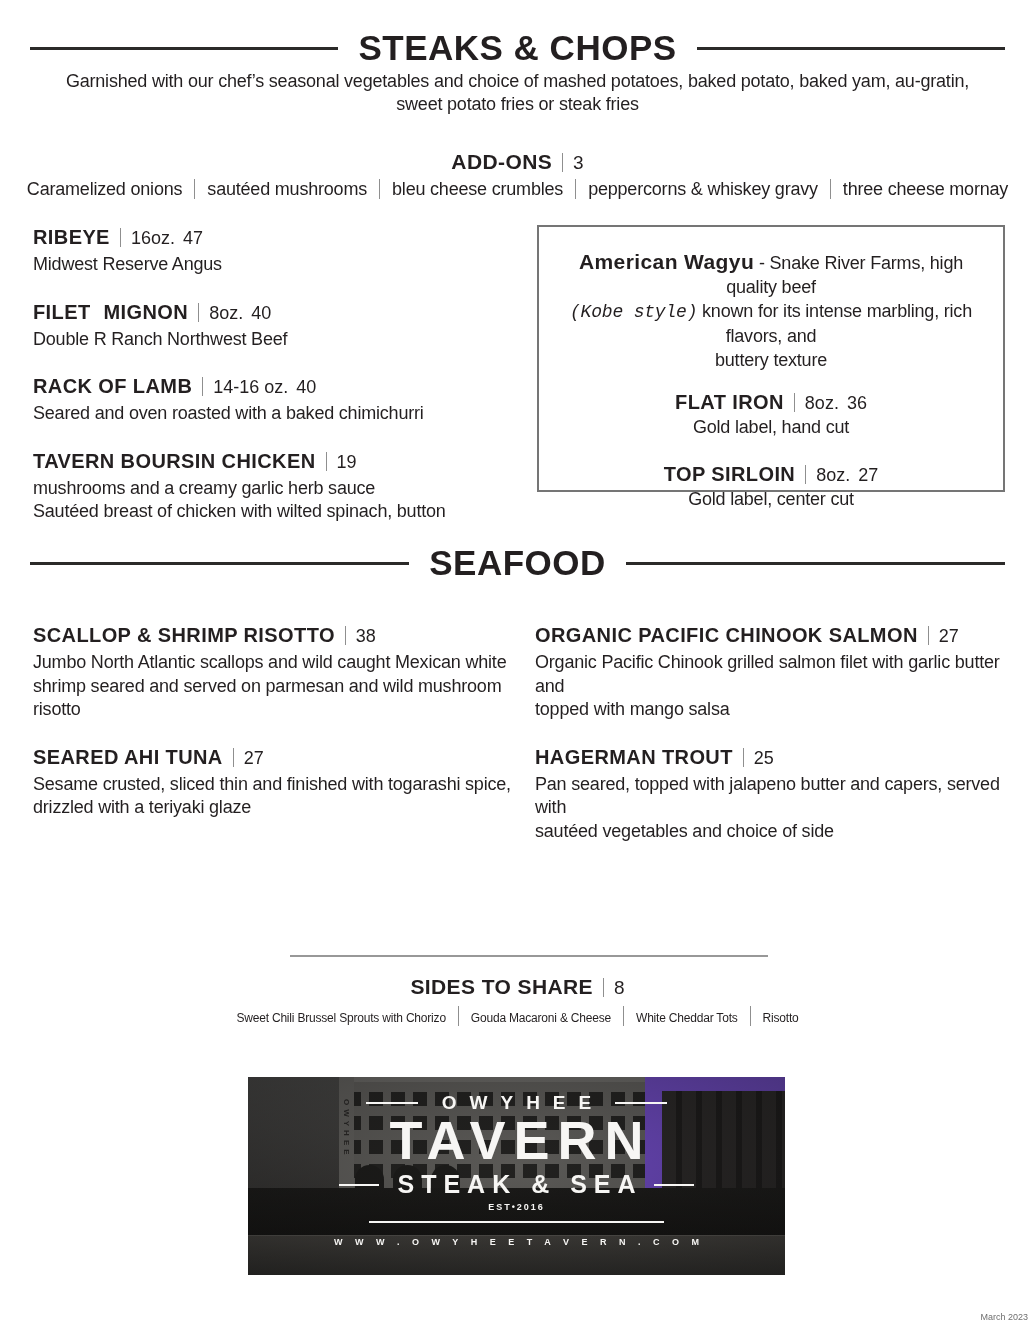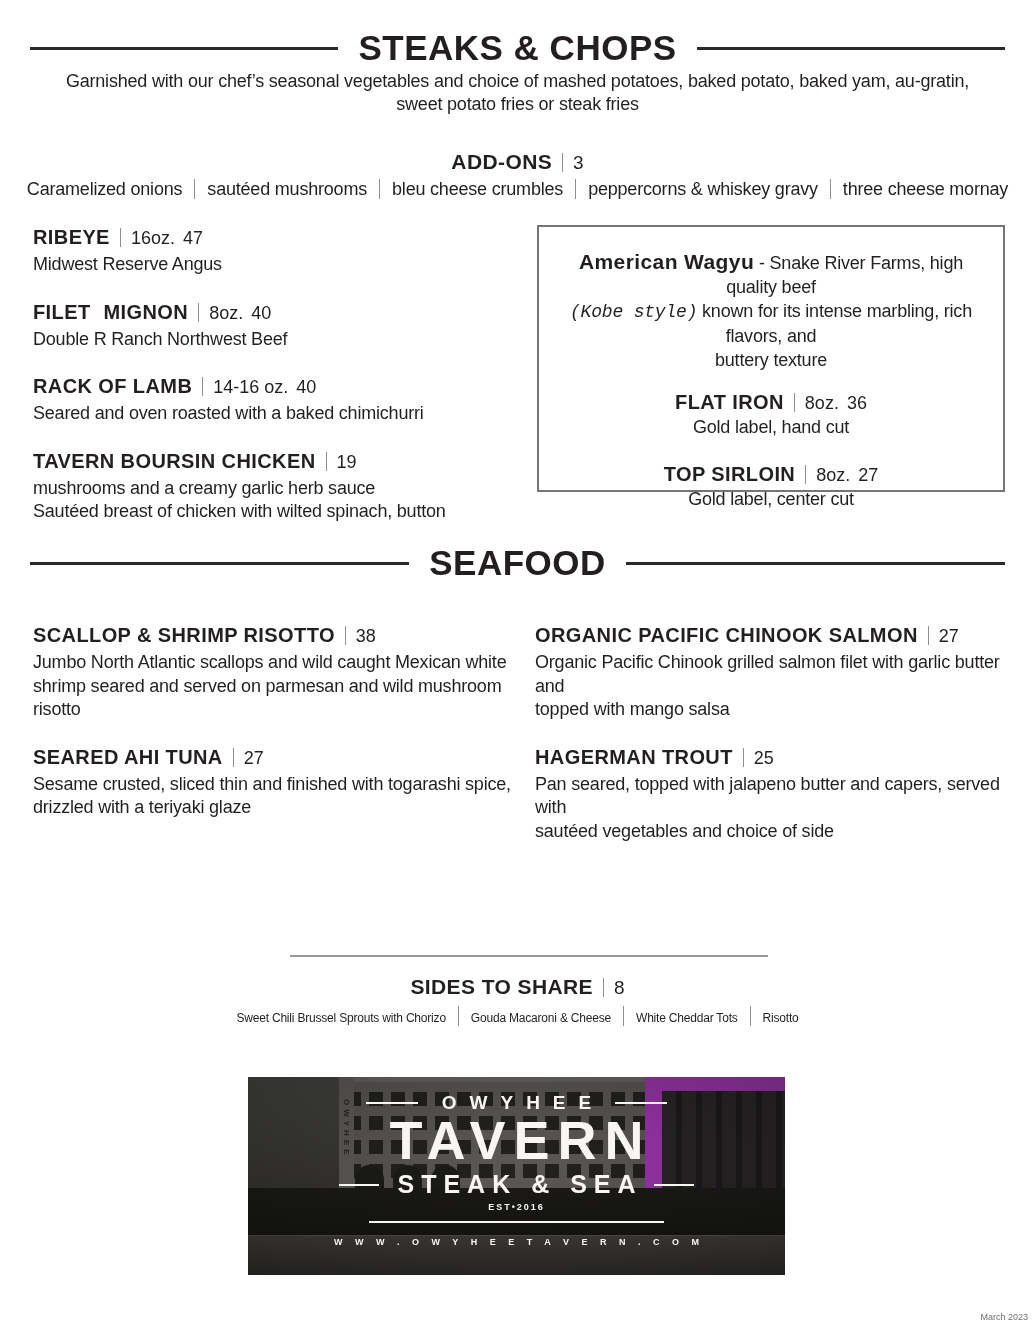--- a/index.html
+++ b/index.html
@@ -53,21 +53,21 @@
   
   .sides-divider { position:absolute; left:290px; top:955px; width:478px; height:2px; background:#989898; }
   .sides { position:absolute; top:975px; left:0; right:0; text-align:center; }
   .sides-head { font-size:21px; }
   .sides-head .lbl { font-weight:bold; letter-spacing:0.4px; }
   .sides-head .num { font-size:19px; }
   .sides-list { margin-top:7px; font-size:12px; letter-spacing:-0.2px; }
 
   
   .banner { position:absolute; left:248px; top:1077px; width:537px; height:198px;
-            background:#d946ef; overflow:hidden; }
+            background:#8b5cf6; overflow:hidden; }
   .b-sky { position:absolute; left:0; top:0; width:24%; height:80%;
            background:linear-gradient(180deg,#5c5b59,#3f3d3b); }
   .b-facade { position:absolute; left:17%; top:0; width:57%; height:57%;
               background-color:#7a7874; border-top:5px solid #8d8b87;
               background-image:
                 repeating-linear-gradient(90deg, #7a7874 0 8px, transparent 8px 22px),
                 repeating-linear-gradient(180deg, #7a7874 0 10px, #2b2a28 10px 24px); }
   .b-signstrip { position:absolute; left:17%; top:0; width:15px; height:57%; background:#807e7a; }
   .b-sign { position:absolute; left:calc(17% + 3px); top:11%;
             writing-mode:vertical-rl; font-size:8px; letter-spacing:4px;

